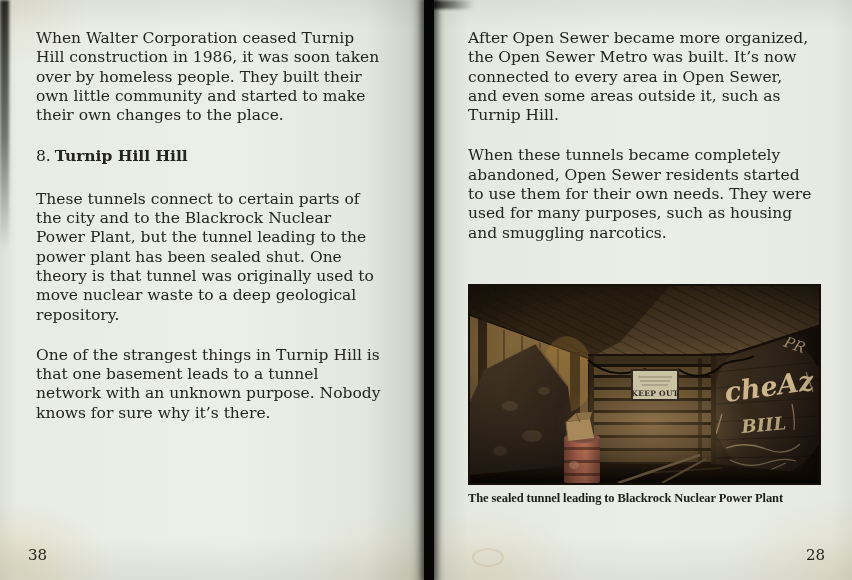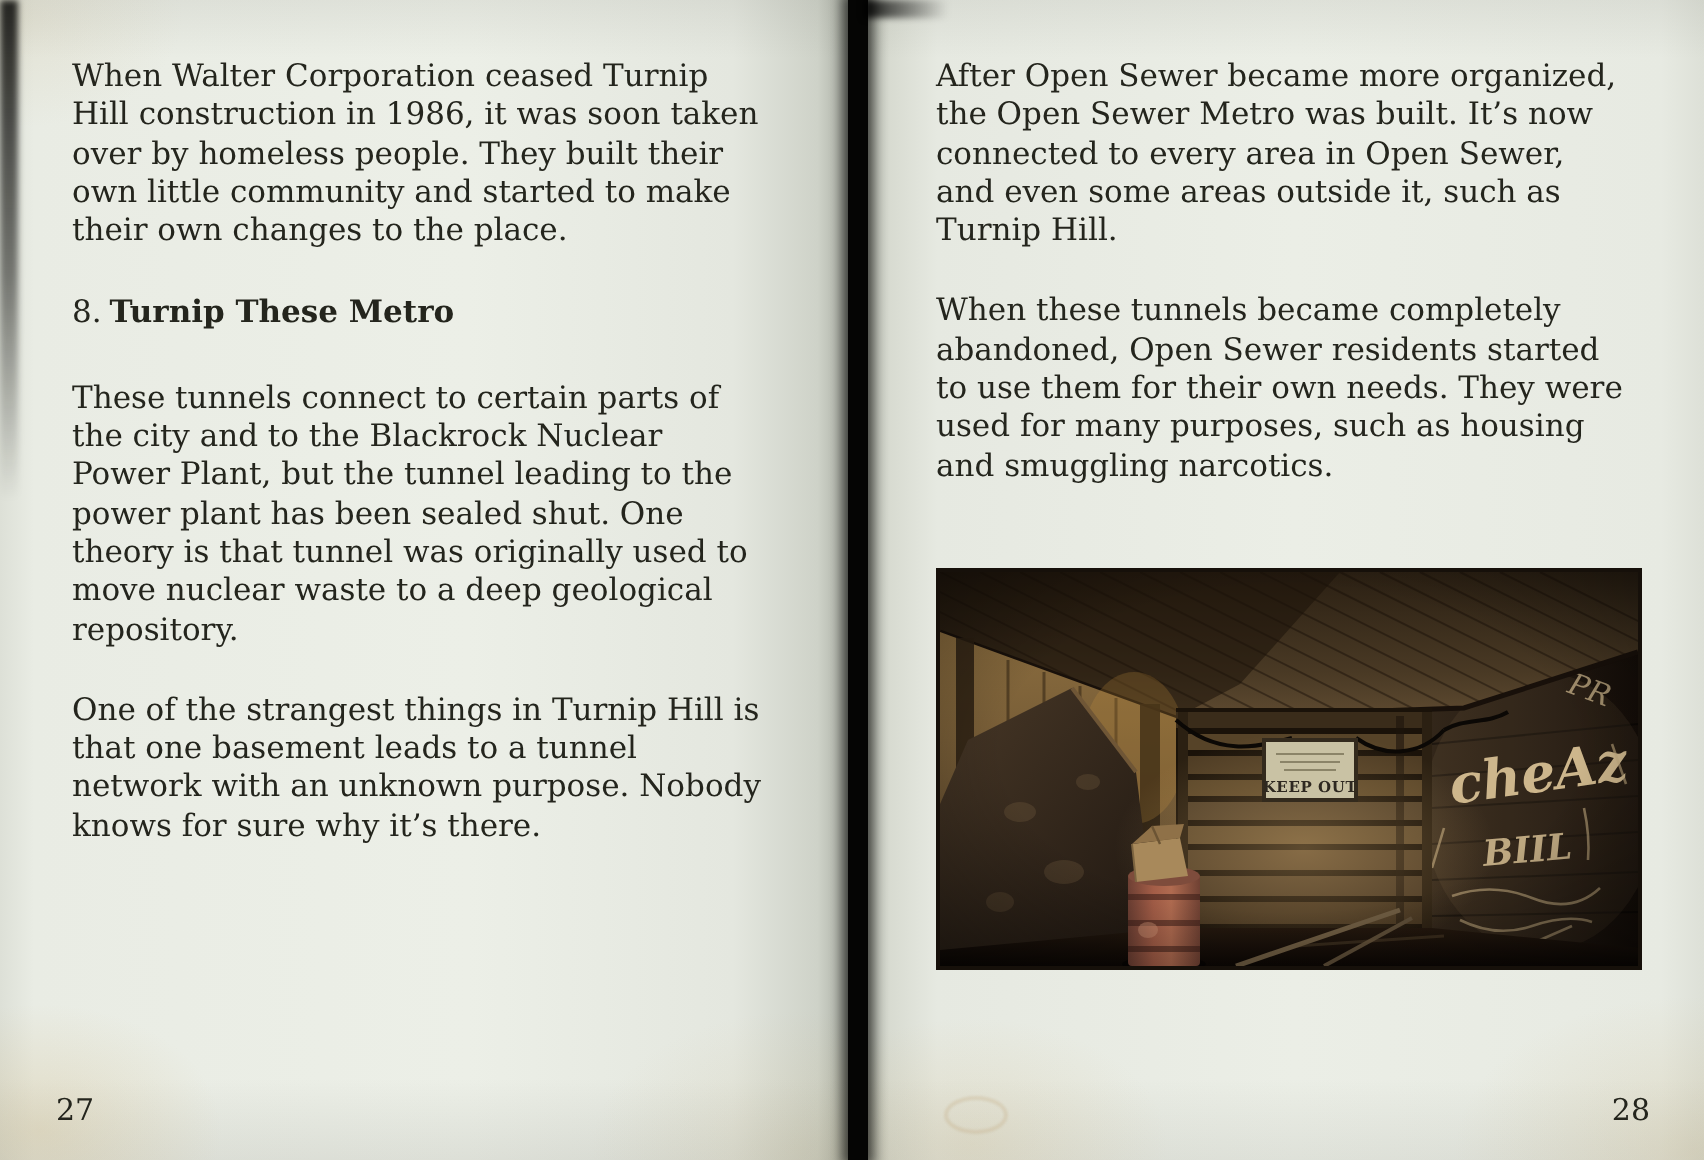--- a/index.html
+++ b/index.html
@@ -62,25 +62,25 @@
   }
 </style>
 </head>
 <body>
 
 <div class="book">
 
   <section class="page page-left">
     <div class="page-text">
       <p>When Walter Corporation ceased Turnip Hill construction in 1986, it was soon taken over by homeless people. They built their own little community and started to make their own changes to the place.</p>
-      <h2><span class="h-num">8.</span><span class="h-title">Turnip These Metro</span></h2>
+      <h2><span class="h-num">8.</span><span class="h-title">Turnip Hill Hill</span></h2>
       <p>These tunnels connect to certain parts of the city and to the Blackrock Nuclear Power Plant, but the tunnel leading to the power plant has been sealed shut. One theory is that tunnel was originally used to move nuclear waste to a deep geological repository.</p>
       <p>One of the strangest things in Turnip Hill is that one basement leads to a tunnel network with an unknown purpose. Nobody knows for sure why it’s there.</p>
     </div>
-    <div class="page-number pn-left">27</div>
+    <div class="page-number pn-left">38</div>
   </section>
 
   <section class="page page-right">
     <div class="page-text">
       <p>After Open Sewer became more organized, the Open Sewer Metro was built. It’s now connected to every area in Open Sewer, and even some areas outside it, such as Turnip Hill.</p>
       <p>When these tunnels became completely abandoned, Open Sewer residents started to use them for their own needs. They were used for many purposes, such as housing and smuggling narcotics.</p>
     </div>
 
     <figure class="photo">
       <svg width="349" height="197" viewBox="0 0 349 197">
@@ -264,20 +264,21 @@
         </g>
         <g>
           <path d="M96,136 L120,133 L124,152 L98,155 Z" fill="#a8895b"></path>
           <path d="M96,136 L106,127 L122,126 L120,133 Z" fill="#8f7148"></path>
           <path d="M106,127 L110,136" stroke="#6b5434" stroke-width="1.2" fill="none"></path>
           <path d="M96,136 L98,155" stroke="#7c6440" stroke-width="1" fill="none"></path>
         </g>
 
         <rect x="0" y="0" width="349" height="197" fill="url(#vig)"></rect>
       </svg>
+      <figcaption>The sealed tunnel leading to Blackrock Nuclear Power Plant</figcaption>
     </figure>
 
     <div class="stain-ring"></div>
     <div class="page-number pn-right">28</div>
   </section>
 
   <div class="spine"></div>
   <div class="spine-top-shadow"></div>
   <div class="left-edge-shadow"></div>
 </div>

